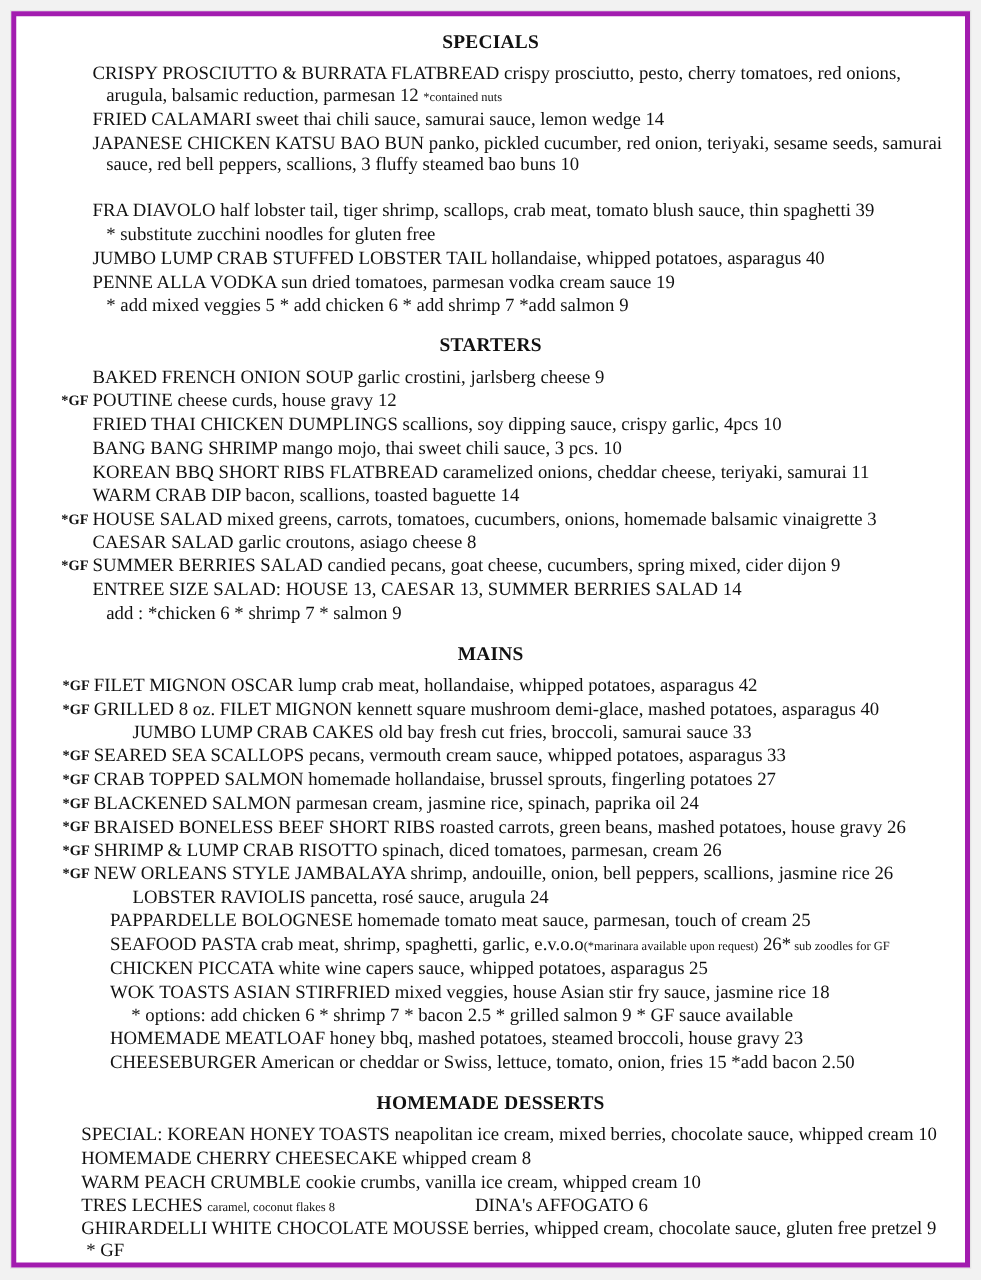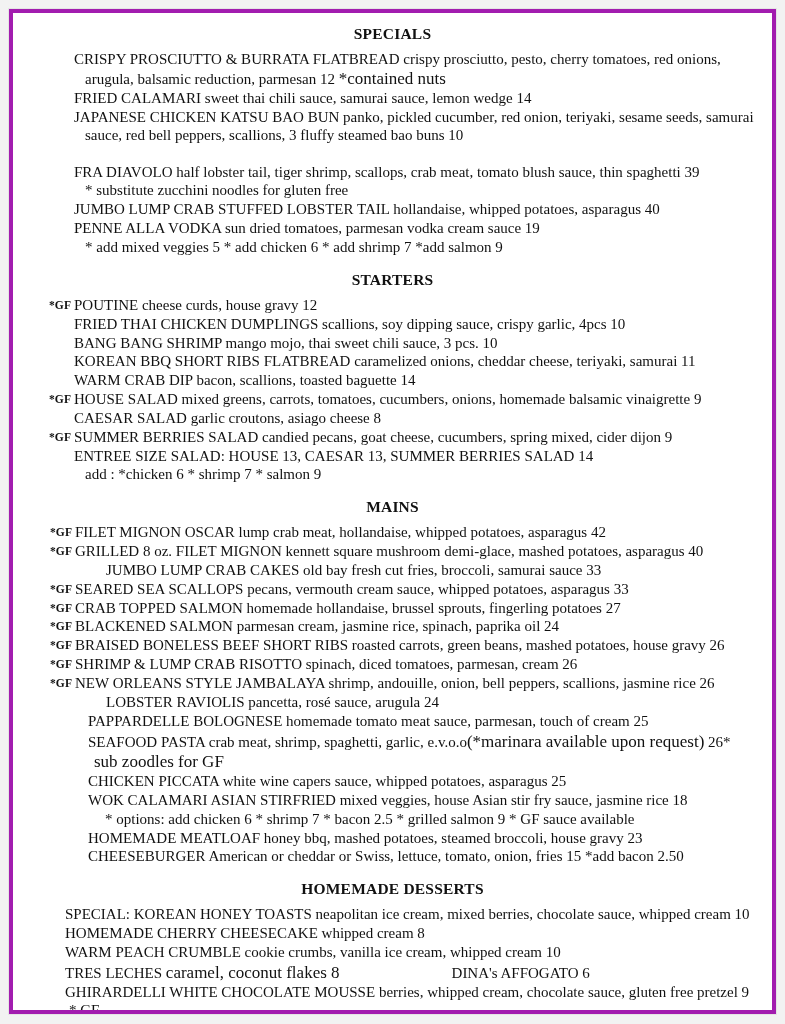--- a/index.html
+++ b/index.html
@@ -75,21 +75,21 @@
 
   .gfmark {
     font-weight: bold;
     font-size: 11.5px;
     letter-spacing: .1px;
     vertical-align: 1px;
     margin-right: 3px;
   }
 
   .small {
-    font-size: 17px;
+    font-size: 10px;
   }
 
   .note {
     font-size: 15px;
     line-height: 1.19;
     padding-left: 58px;
     margin: 0 0 1px 0;
   }
   .mains .note { padding-left: 78px; }
 
@@ -141,20 +141,24 @@
         <span class="desc">sun dried tomatoes, parmesan vodka cream sauce 19</span>
       </div>
       <div class="note">* add mixed veggies 5 * add chicken 6 * add shrimp 7   *add salmon 9</div>
     </div>
 
     <div class="spacer-md"></div>
 
     <div class="section-title">STARTERS</div>
 
     <div class="items">
+      <div class="item">
+        <span class="name">BAKED FRENCH ONION SOUP</span>
+        <span class="desc">garlic crostini, jarlsberg cheese 9</span>
+      </div>
       <div class="item gf">
         <span class="gfmark">*GF</span><span class="name">POUTINE</span>
         <span class="desc">cheese curds, house gravy 12</span>
       </div>
       <div class="item">
         <span class="name">FRIED THAI CHICKEN DUMPLINGS</span>
         <span class="desc">scallions, soy dipping sauce, crispy garlic, 4pcs 10</span>
       </div>
       <div class="item">
         <span class="name">BANG BANG SHRIMP</span>
@@ -163,21 +167,21 @@
       <div class="item">
         <span class="name">KOREAN BBQ SHORT RIBS FLATBREAD</span>
         <span class="desc">caramelized onions, cheddar cheese, teriyaki, samurai 11</span>
       </div>
       <div class="item">
         <span class="name">WARM CRAB DIP</span>
         <span class="desc">bacon, scallions, toasted baguette 14</span>
       </div>
       <div class="item gf">
         <span class="gfmark">*GF</span><span class="name">HOUSE SALAD</span>
-        <span class="desc">mixed greens, carrots, tomatoes, cucumbers, onions, homemade balsamic vinaigrette 9</span>
+        <span class="desc">mixed greens, carrots, tomatoes, cucumbers, onions, homemade balsamic vinaigrette 3</span>
       </div>
       <div class="item">
         <span class="name">CAESAR SALAD</span>
         <span class="desc">garlic croutons, asiago cheese 8</span>
       </div>
       <div class="item gf">
         <span class="gfmark">*GF</span><span class="name">SUMMER BERRIES SALAD</span>
         <span class="desc">candied pecans, goat cheese, cucumbers, spring mixed, cider dijon 9</span>
       </div>
       <div class="item">
@@ -237,21 +241,21 @@
       </div>
       <div class="item">
         <span class="name">SEAFOOD PASTA</span>
         <span class="desc">crab meat, shrimp, spaghetti, garlic, e.v.o.o</span><span class="small">(*marinara available upon request)</span><span class="desc"> 26*</span><span class="small"> sub zoodles for GF</span>
       </div>
       <div class="item">
         <span class="name">CHICKEN PICCATA</span>
         <span class="desc">white wine capers sauce, whipped potatoes, asparagus 25</span>
       </div>
       <div class="item">
-        <span class="name">WOK CALAMARI ASIAN STIRFRIED</span>
+        <span class="name">WOK TOASTS ASIAN STIRFRIED</span>
         <span class="desc">mixed veggies, house Asian stir fry sauce, jasmine rice 18</span>
       </div>
       <div class="note">* options: add chicken 6 * shrimp 7   * bacon 2.5   * grilled salmon 9 * GF sauce available</div>
       <div class="item">
         <span class="name">HOMEMADE MEATLOAF</span>
         <span class="desc">honey bbq, mashed potatoes, steamed broccoli, house gravy 23</span>
       </div>
       <div class="item">
         <span class="name">CHEESEBURGER</span>
         <span class="desc">American or cheddar or Swiss, lettuce, tomato, onion, fries 15 *add bacon 2.50</span>

